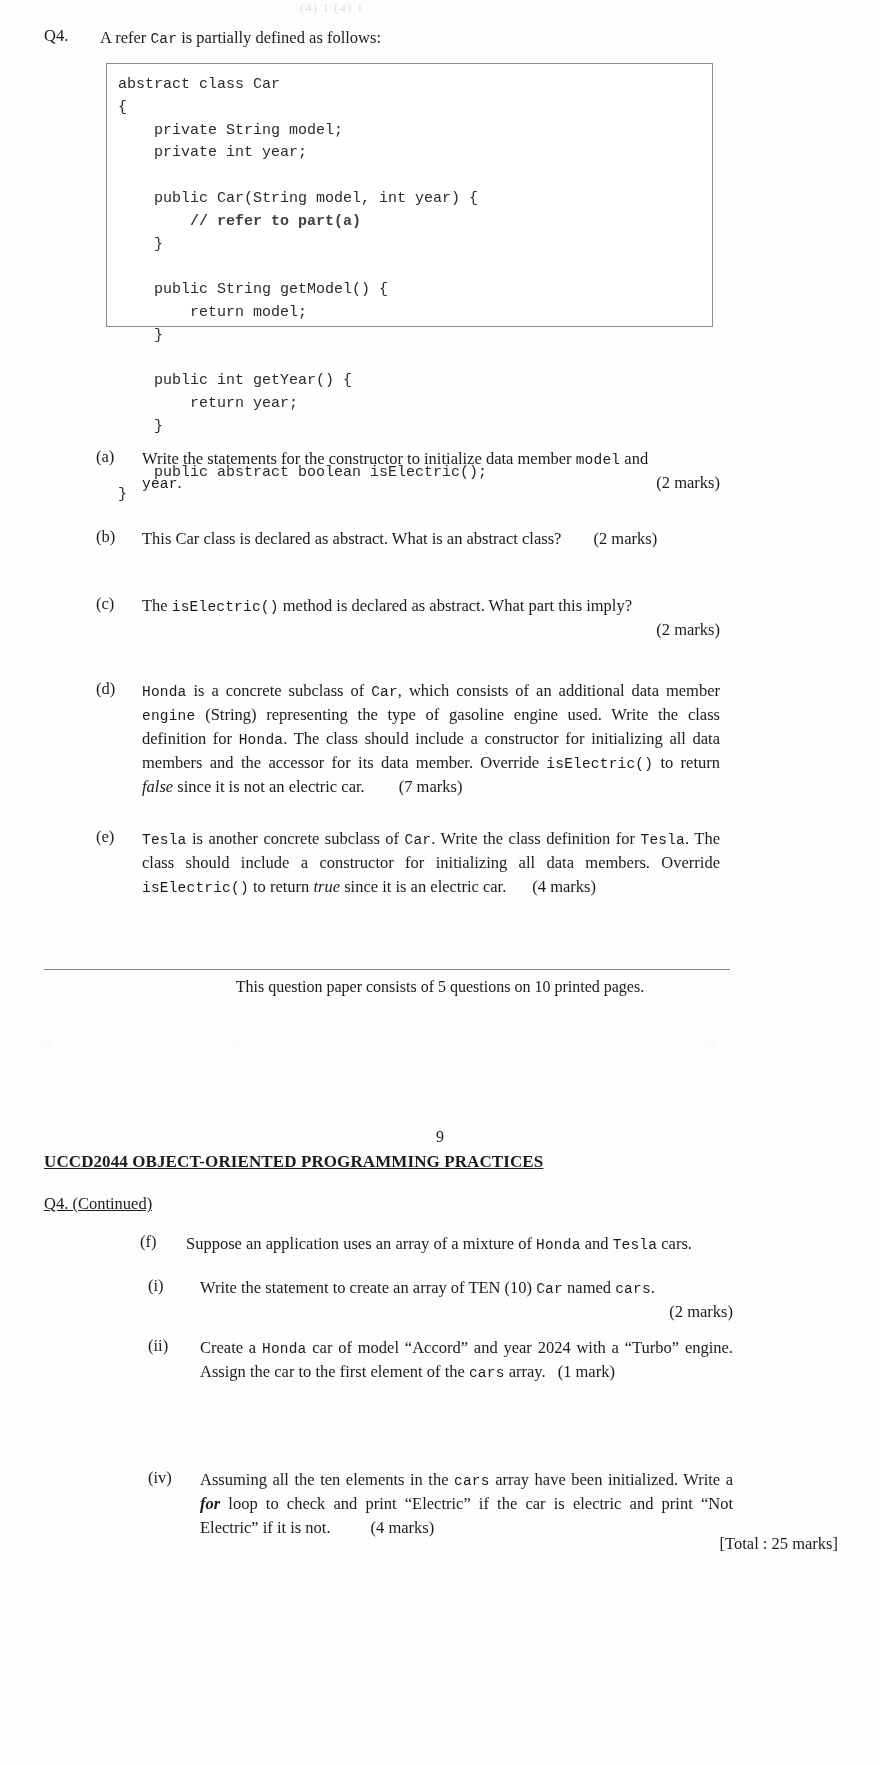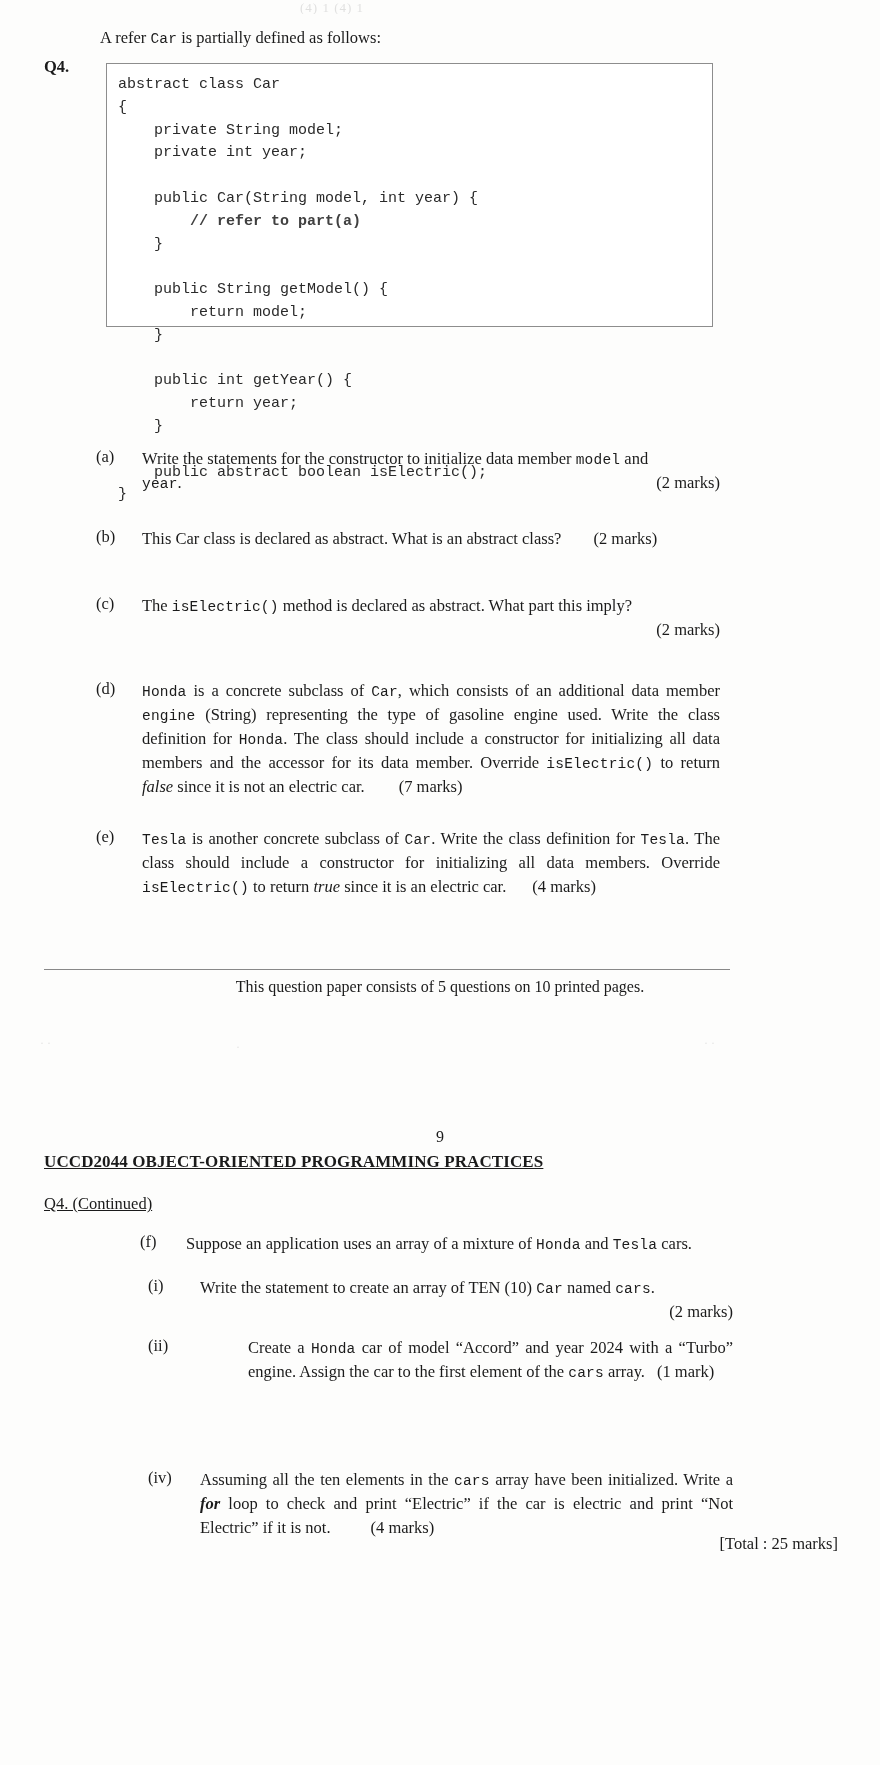--- a/index.html
+++ b/index.html
@@ -36,23 +36,22 @@
     overflow: hidden;
     opacity: .55;
   }
 
   .qrow {
     position: absolute;
     display: flex;
   }
   .qlabel {
     font-size: 16.5px;
-    font-weight: 700;
+    font-weight: 400;
     white-space: nowrap;
-    margin-top: 31px;
   }
   .qtext {
     font-size: 16.5px;
     line-height: 1.42;
   }
 
   .mono {
     font-family: "Liberation Mono", "DejaVu Sans Mono", monospace;
     font-size: 14.5px;
     letter-spacing: .2px;
@@ -278,21 +277,21 @@
   </div>
 
   <div class="subpart" style="left:148px; top:1276px;">
     <div class="rlabel">(i)</div>
     <div class="rbody nojustify">
       <span>Write the statement to create an array of TEN (10) </span><span class="mono">Car</span><span> named </span><span class="mono">cars</span><span>.</span>
       <div class="marks-line"><span>(2 marks)</span></div>
     </div>
   </div>
 
-  <div class="subpart" style="left:148px; top:1336px;gap:48px;">
+  <div class="subpart" style="left:148px; top:1336px;">
     <div class="rlabel">(ii)</div>
     <div class="rbody">
       <span>Create a </span><span class="mono">Honda</span><span> car of model “Accord” and year 2024 with a “Turbo” engine. Assign the car to the first element of the </span><span class="mono">cars</span><span> array.</span><span style="display:inline-block; width:12px;"></span><span>(1 mark)</span>
     </div>
   </div>
 
 
   <div class="subpart" style="left:148px; top:1468px;">
     <div class="rlabel">(iv)</div>
     <div class="rbody">

